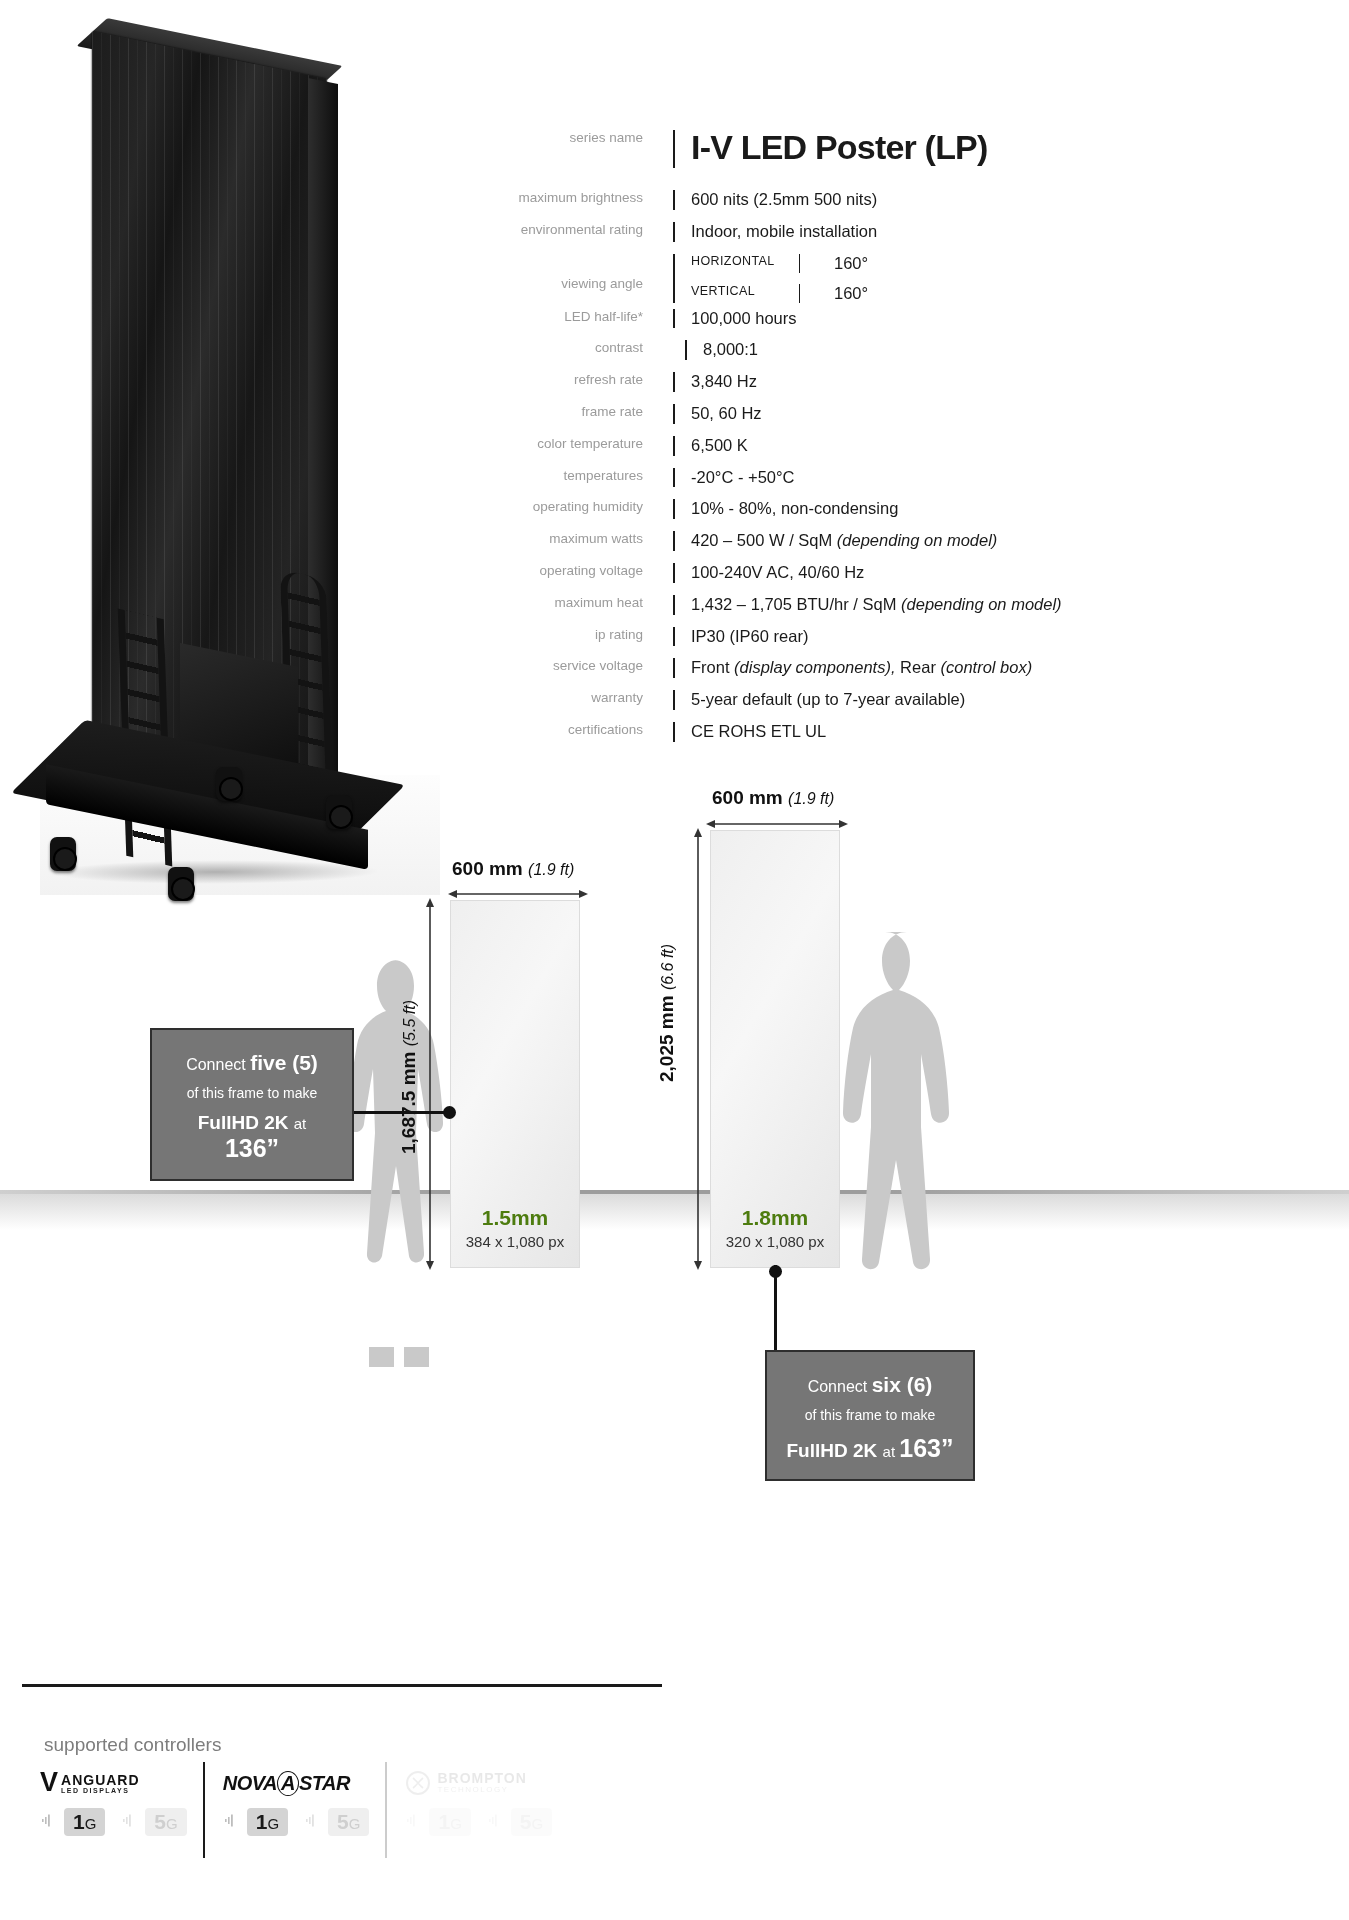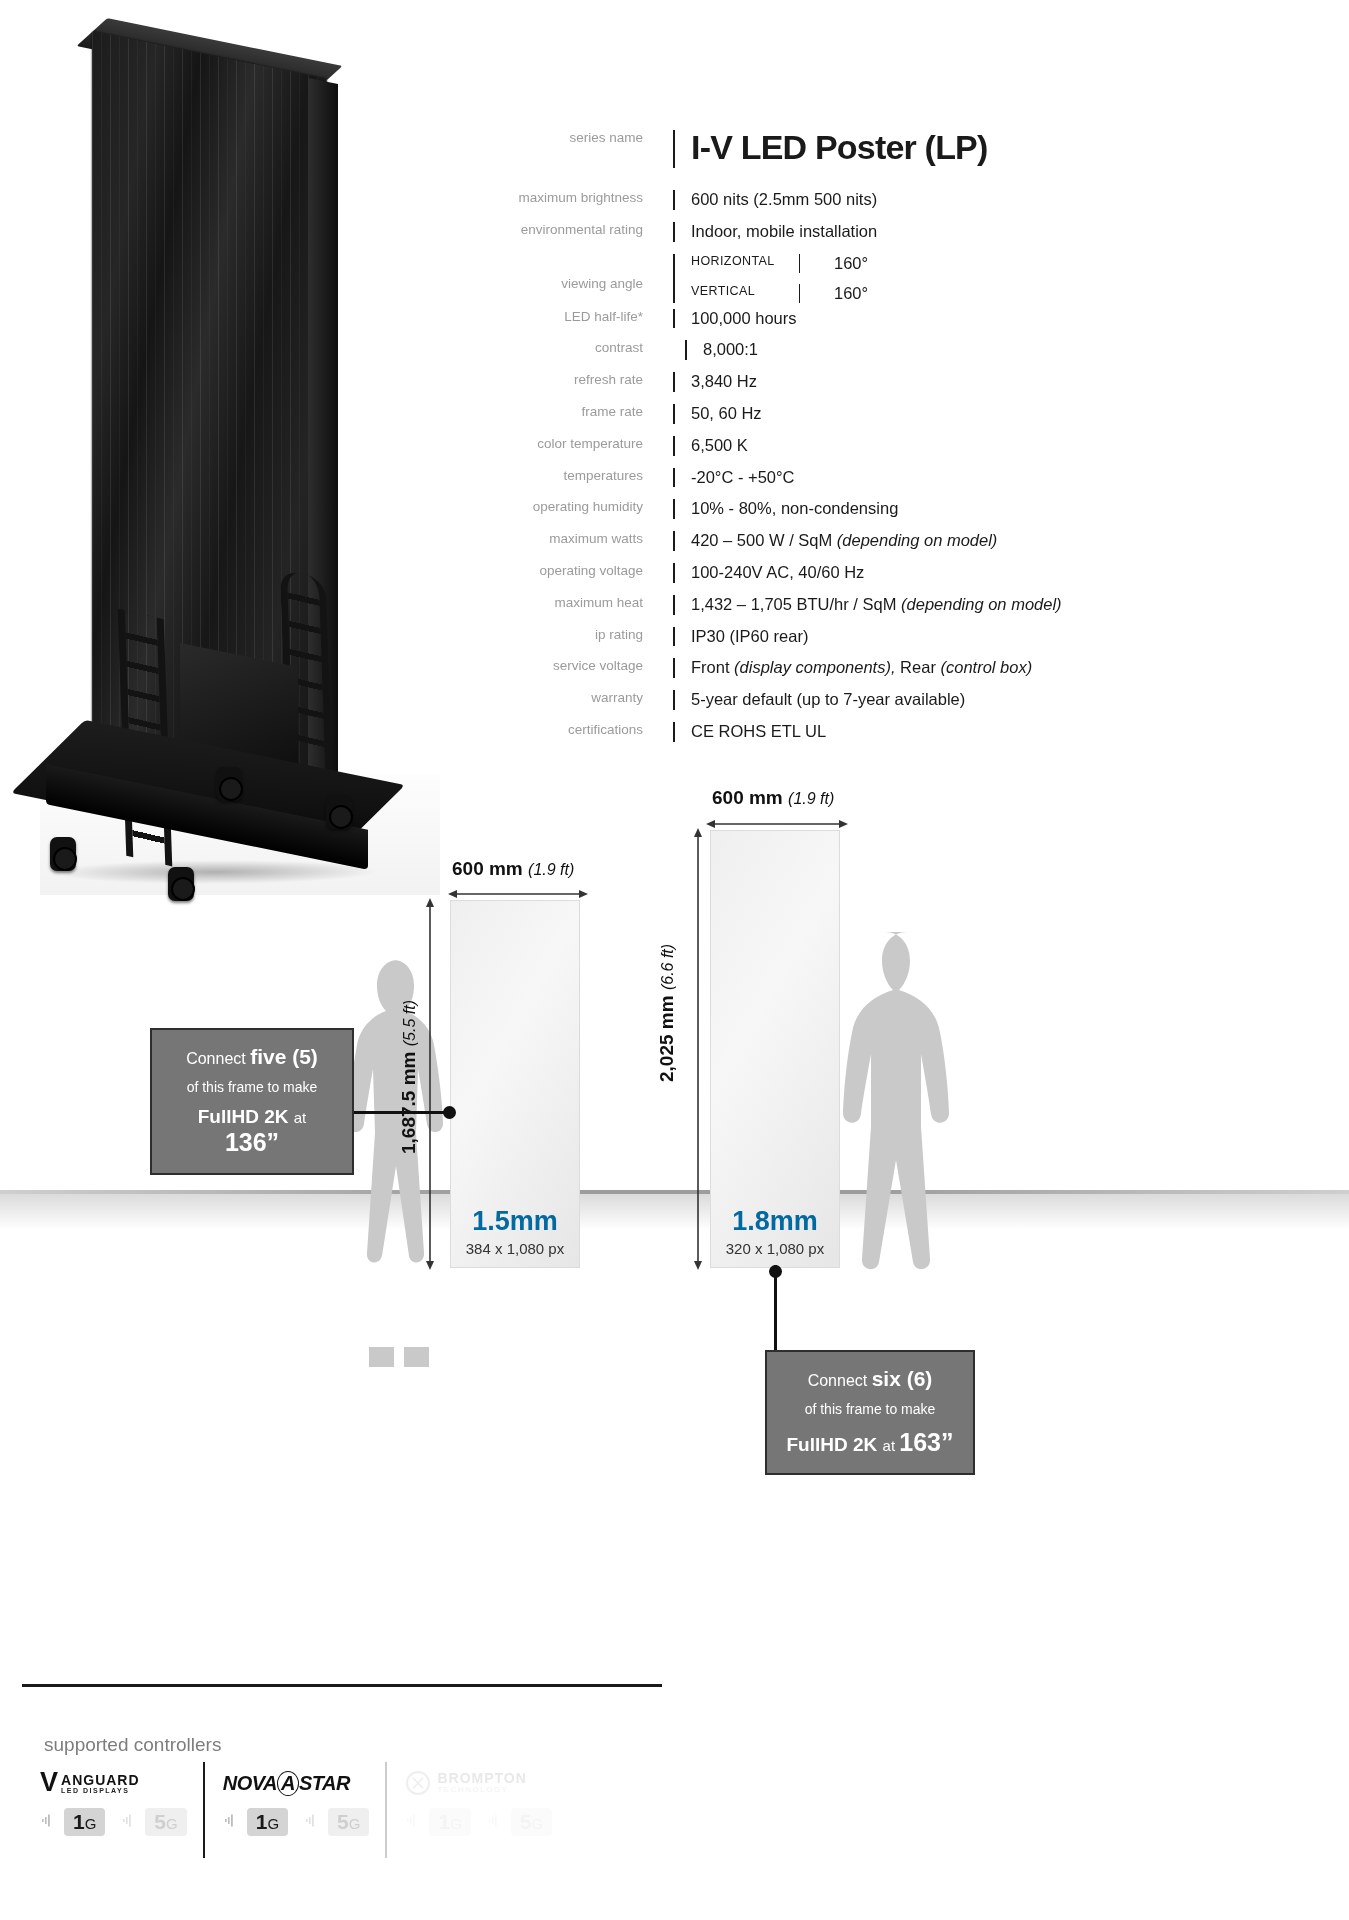--- a/index.html
+++ b/index.html
@@ -118,26 +118,26 @@
   .dim-top { position:absolute; font-size:19px; font-weight:bold; color:#111; white-space:nowrap; }
   .dim-top .ft { font-weight:normal; font-style:italic; font-size:16px;margin-top:16px; }
   .dim-side {
     position:absolute; font-size:19px; font-weight:bold; color:#111; white-space:nowrap;
     transform: rotate(-90deg); transform-origin: left bottom;
   }
   .dim-side .ft { font-weight:normal; font-style:italic; font-size:16px; }
   .arrow-h, .arrow-v { position:absolute; }
 
   .pitch-label { position:absolute; text-align:center; }
-  .pitch-label .pitch { font-size:27px; font-weight:bold; color:#0369a1; }
+  .pitch-label .pitch { font-size:21px; font-weight:bold; color:#4d7c0f; }
   .pitch-label .res { font-size:15px; color:#333; margin-top:3px; }
 
   .callout {
     position:absolute; background:#767676; border:2px solid #2e2e2e;
-    color:#fff; text-align:center; padding:14px 18px 16px;
+    color:#fff; text-align:center; padding:20px 18px 16px;
   }
   .callout .l1 { font-size:16px; line-height:1.25; }
   .callout .l1 b { font-size:21px; font-weight:bold; }
   .callout .l2 { font-size:14px; margin-top:9px; }
   .callout .l3 { font-size:19px; font-weight:bold; margin-top:11px; }
   .callout .l3 .big { font-size:25px; }
   .callout .l3 .at { font-size:15px; font-weight:normal; }
   .leader { position:absolute; background:#111; }
   .leader-dot { position:absolute; width:13px; height:13px; border-radius:50%; background:#111; }
 

